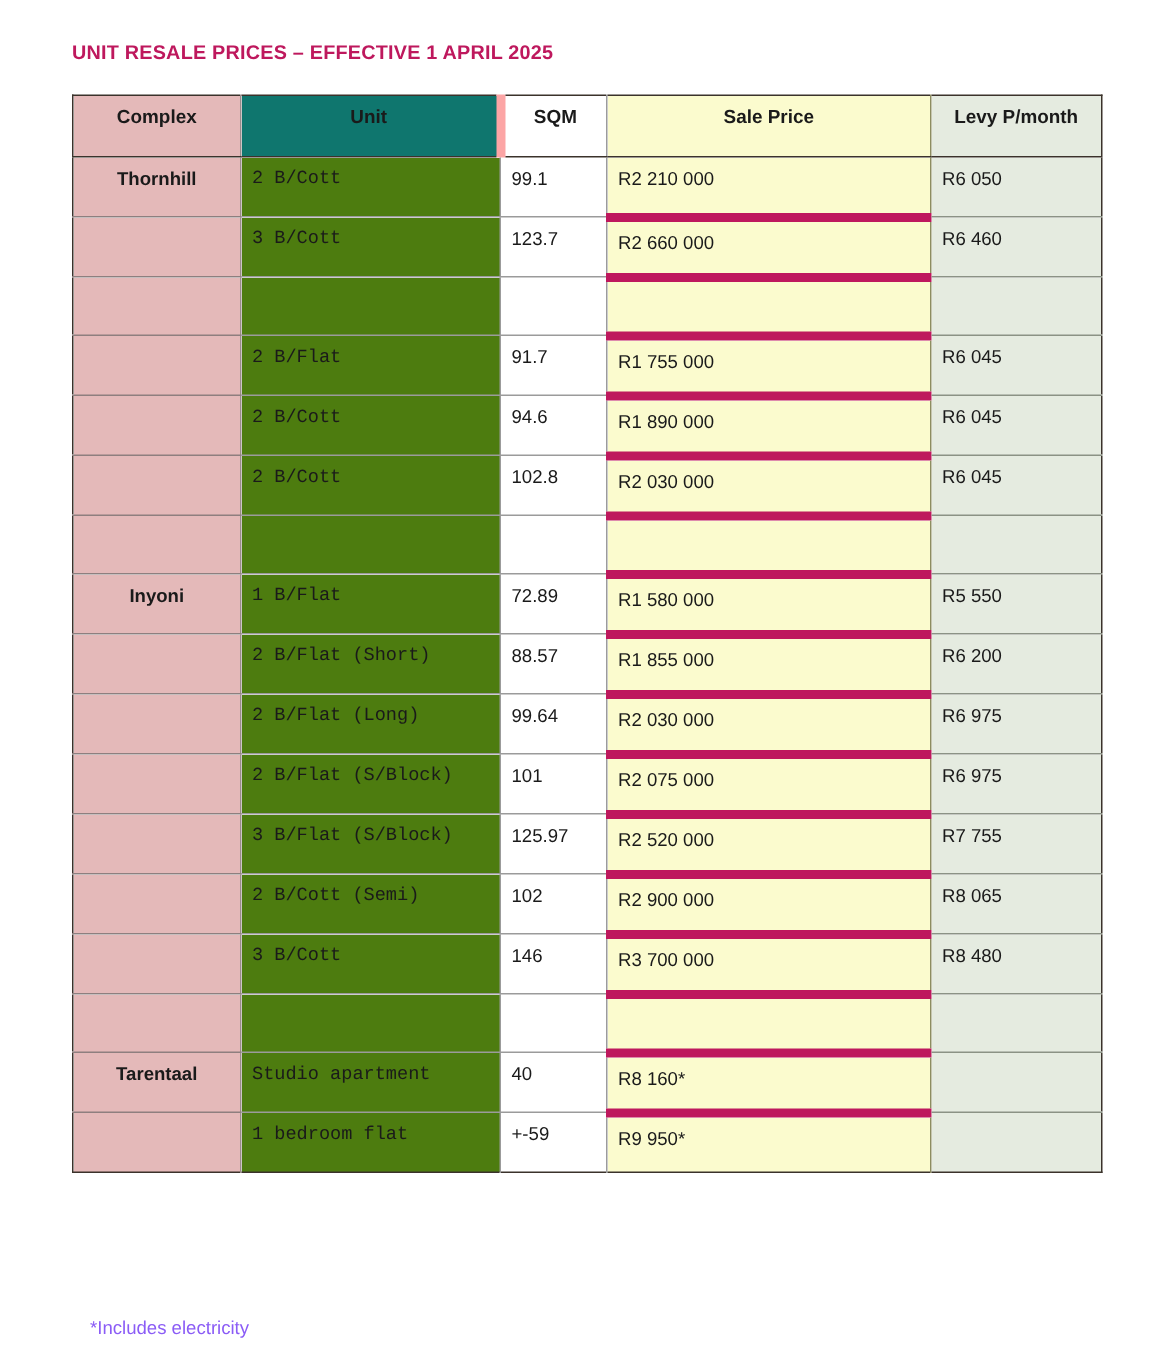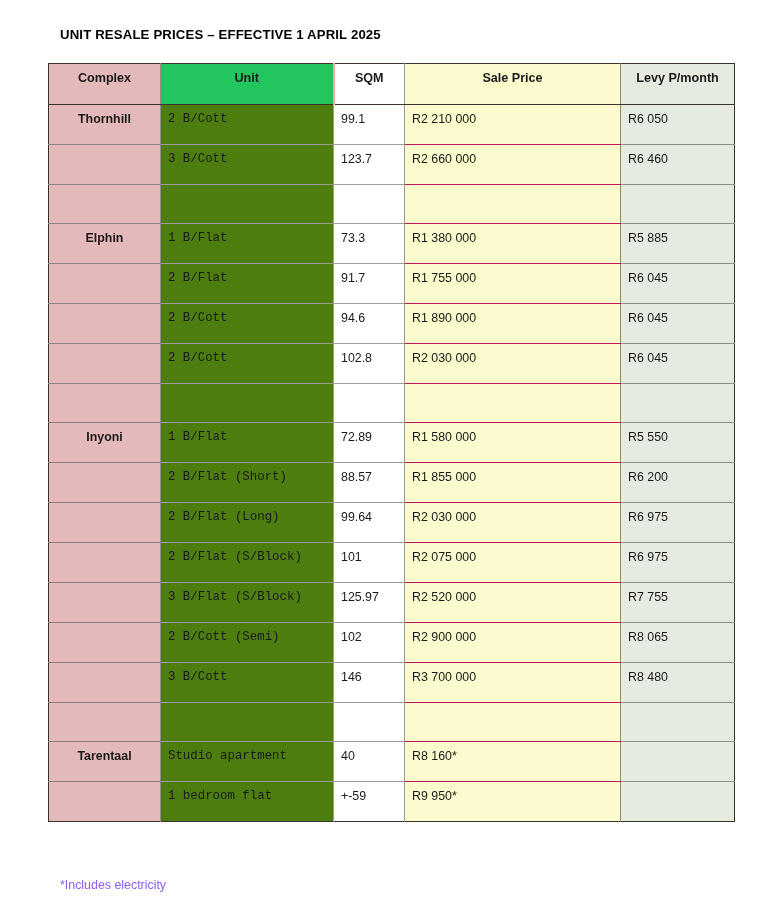--- a/index.html
+++ b/index.html
@@ -18,26 +18,26 @@
   #page {
     position: relative;
     width: 768px;
     height: 914px;
     box-sizing: border-box;
     padding: 0;
     overflow: hidden;
   }
   #doc-title {
     position: absolute;
-    left: 60px;
+    left: 48px;
     top: 27px;
     font-size: 13.2px;
     font-weight: bold;
     letter-spacing: 0.15px;
-    color: #000000;
+    color: #be185d;
     white-space: nowrap;
   }
   #price-table {
     position: absolute;
     left: 48px;
     top: 63px;
     width: 686px;
     border-collapse: collapse;
     table-layout: fixed;
     border: 1.4px solid #3b322b;
@@ -62,22 +62,22 @@
     font-weight: bold;
     font-size: 12.6px;
     text-align: center;
     border-bottom: 1.2px solid #3b322b;
   }
   th.h-complex {
     background: #e4b9b9;
     border-right: 1px solid #9a8b8b;
   }
   th.h-unit {
-    background: #22c55e;
-    border-right: 2px solid #fca5a5;
+    background: #0f766e;
+    border-right: 6px solid #fca5a5;
   }
   th.h-sqm {
     background: #ffffff;
     border-right: 1px solid #9b9b9b;
   }
   th.h-price {
     background: #fbfbce;
     border-right: 1px solid #8d8d60;
   }
   th.h-levy {
@@ -99,21 +99,21 @@
     font-family: Liberation Mono, monospace;
   }
   td.cell-sqm {
     background: #ffffff;
     border-right: 1px solid #9b9b9b;
     border-bottom: 1px solid #9b9b9b;
   }
   td.cell-price {
     background: #fbfbce;
     border-right: 1px solid #8d8d60;
-    border-bottom: 1px solid #be185d;
+    border-bottom: 6px solid #be185d;
   }
   td.cell-levy {
     background: #e5ebe0;
     border-bottom: 1px solid #8b9285;
   }
   tr.data-row td { height: 40px; }
   tr.spacer-row td { height: 39px; }
   tr.last-row td { border-bottom: none; }
   td.bold-text { font-weight: bold; }
 
@@ -166,27 +166,20 @@
           <td class="cell-levy">R6 460</td>
         </tr>
         <tr class="spacer-row">
           <td class="cell-complex"></td>
           <td class="cell-unit"></td>
           <td class="cell-sqm"></td>
           <td class="cell-price"></td>
           <td class="cell-levy"></td>
         </tr>
         <tr class="data-row">
-          <td class="cell-complex">Elphin</td>
-          <td class="cell-unit">1 B/Flat</td>
-          <td class="cell-sqm">73.3</td>
-          <td class="cell-price">R1 380 000</td>
-          <td class="cell-levy">R5 885</td>
-        </tr>
-        <tr class="data-row">
           <td class="cell-complex"></td>
           <td class="cell-unit">2 B/Flat</td>
           <td class="cell-sqm">91.7</td>
           <td class="cell-price">R1 755 000</td>
           <td class="cell-levy">R6 045</td>
         </tr>
         <tr class="data-row">
           <td class="cell-complex"></td>
           <td class="cell-unit">2 B/Cott</td>
           <td class="cell-sqm">94.6</td>

